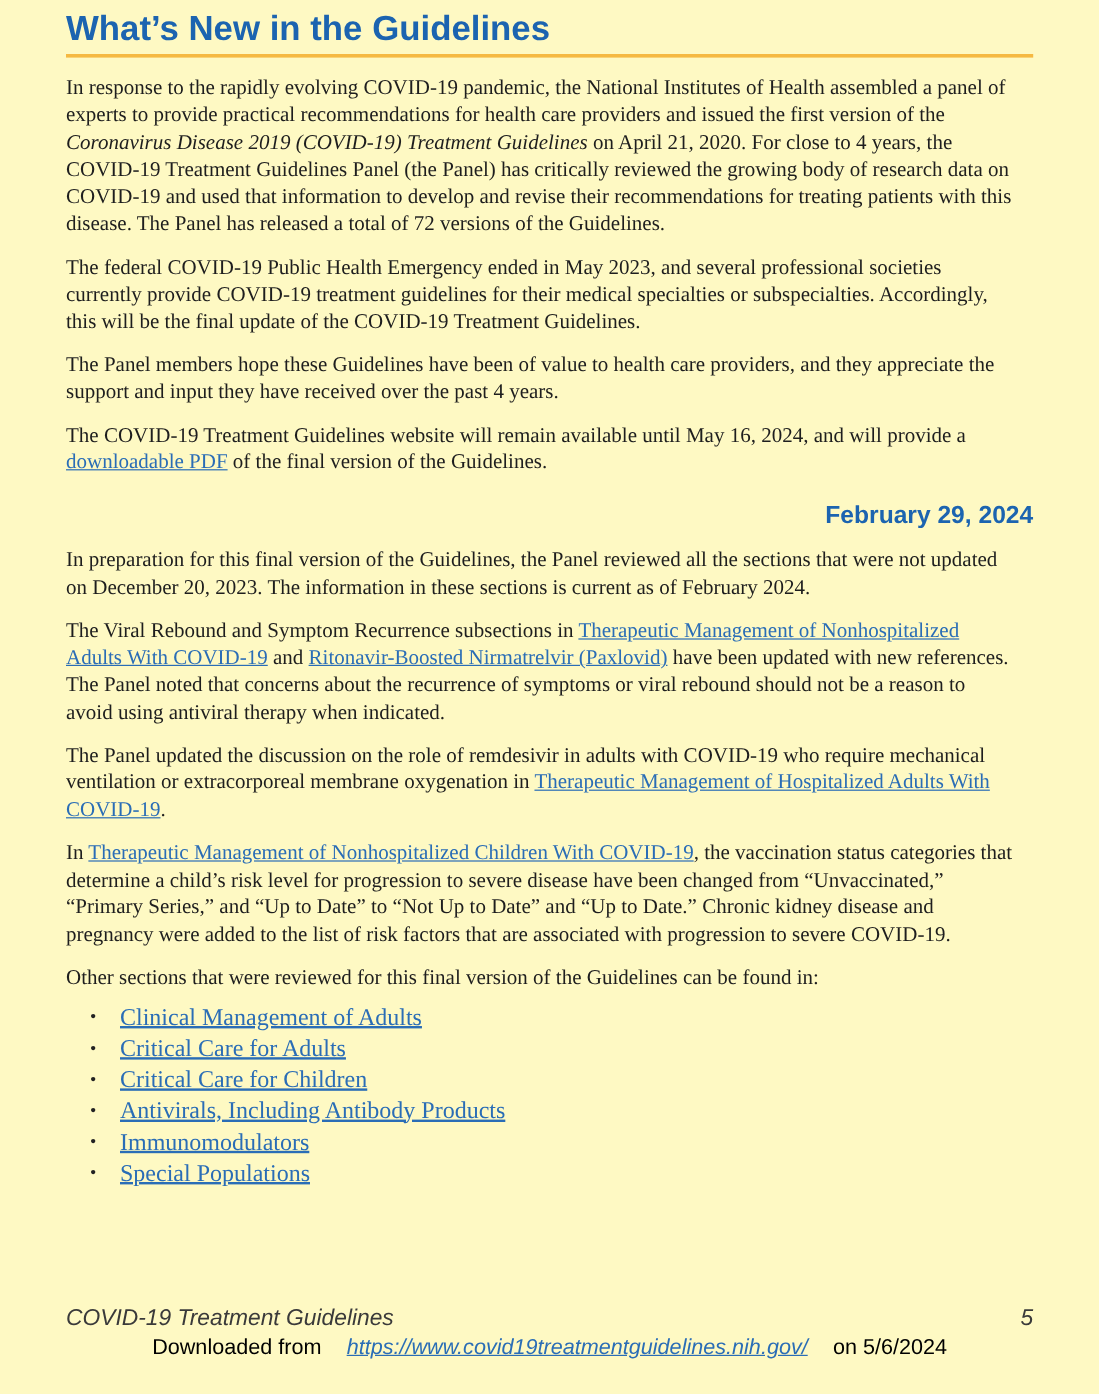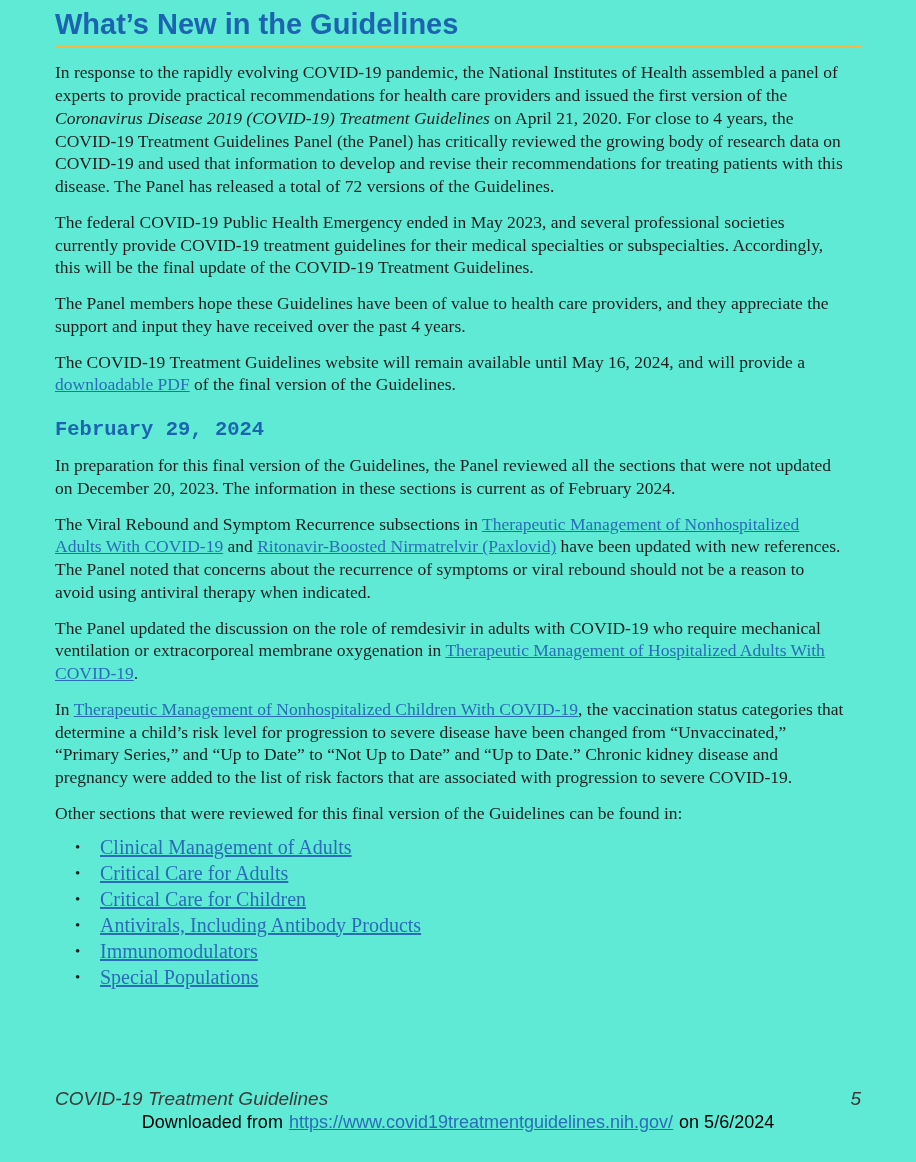--- a/index.html
+++ b/index.html
@@ -8,21 +8,21 @@
     --gold:#f5b942;
     --ink:#1e1e1e;
     --footer-ink:#3a3a3a;
   }
   *{box-sizing:border-box;}
   html,body{margin:0;padding:0;background:#ffffff;}
   .page{
     position:relative;
     width:916px;
     height:1162px;
-    background:#5eead4;
+    background:#fef9c3;
     overflow:hidden;
     font-family:"Liberation Serif", serif;
     color:var(--ink);
   }
   .content{margin:0 55px;}
   h1.doc-title{
     font-family:"Liberation Sans", sans-serif;
     font-weight:bold;
     color:var(--blue-heading);
     font-size:29px;
@@ -44,25 +44,26 @@
     line-height:1.3;
     margin:13px 16px 0 0;
   }
   em.doc-italic{font-style:italic;}
   a.doc-link{
     color:var(--blue-link);
     text-decoration:underline;
     cursor:pointer;
   }
   h2.section-heading{
-    font-family:Liberation Mono, monospace;
+    font-family:Liberation Sans, sans-serif;
     font-weight:bold;
     color:var(--blue-heading);
     font-size:20.5px;
     margin:22px 0 0 0;
+    text-align:right;
   }
   ul.section-links{
     list-style:none;
     margin:9px 0 0 20px;
     padding:0;
   }
   ul.section-links li{
     position:relative;
     padding-left:25px;
     font-size:20px;
@@ -92,21 +93,21 @@
   .download-line{
     position:absolute;
     left:0;
     right:0;
     top:1112px;
     text-align:center;
     font-family:"Liberation Sans", sans-serif;
     font-size:18px;
     color:#000000;
   }
-  .download-line a.doc-link{margin:0 6px;}
+  .download-line a.doc-link{margin:0 21px;font-style:italic;}
 </style>
 </head>
 <body>
 
 <div class="page">
   <div class="content">
 
     <h1 class="doc-title">What’s New in the Guidelines</h1>
     <div class="title-rule"></div>
 

